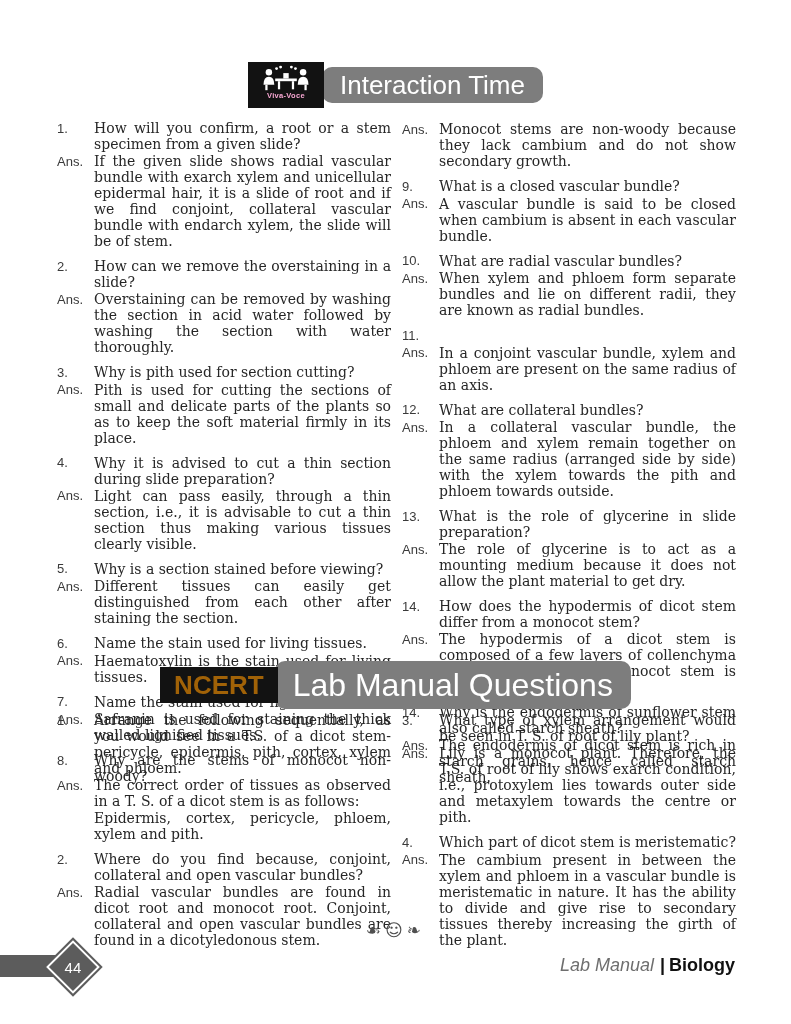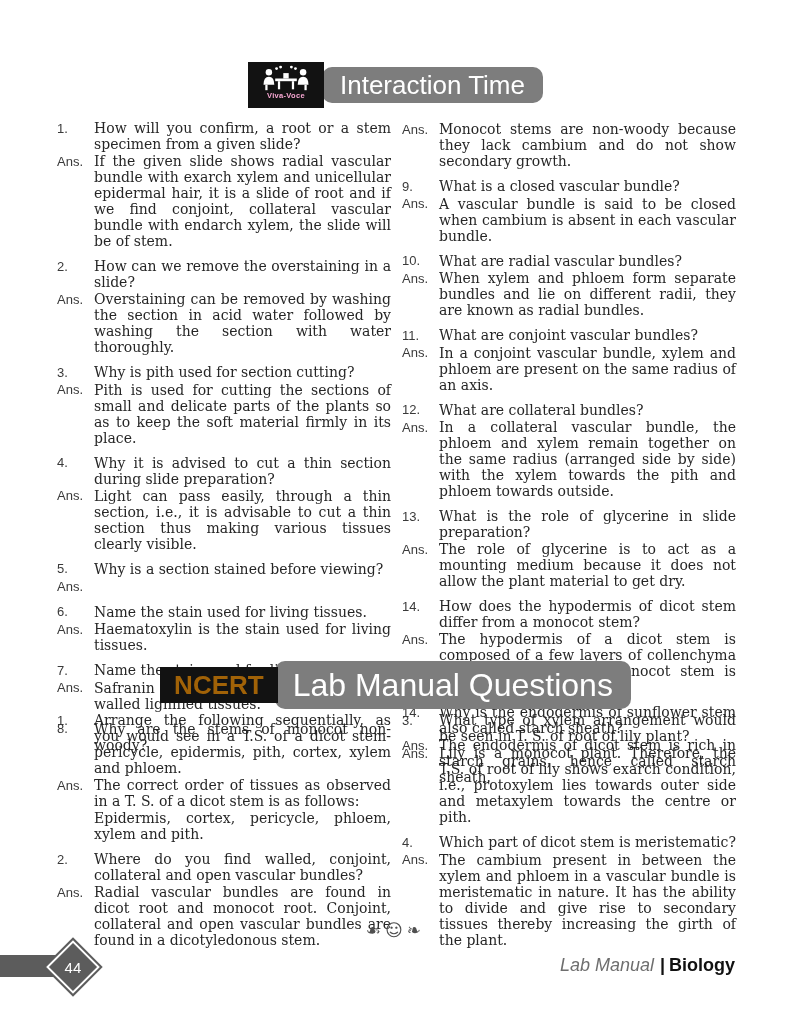--- a/index.html
+++ b/index.html
@@ -141,20 +141,21 @@
       <div class="qa-row ans">
         <span class="qa-label">Ans.</span>
         <div class="qa-text">Light can pass easily, through a thin section, i.e., it is advisable to cut a thin section thus making various tissues clearly visible.</div>
       </div>
       <div class="qa-row q">
         <span class="qa-label">5.</span>
         <div class="qa-text">Why is a section stained before viewing?</div>
       </div>
       <div class="qa-row ans">
         <span class="qa-label">Ans.</span>
+        <div class="qa-text">Different tissues can easily get distinguished from each other after staining the section.</div>
       </div>
       <div class="qa-row q">
         <span class="qa-label">6.</span>
         <div class="qa-text">Name the stain used for living tissues.</div>
       </div>
       <div class="qa-row ans">
         <span class="qa-label">Ans.</span>
         <div class="qa-text">Haematoxylin is the stain used for living tissues.</div>
       </div>
       <div class="qa-row q">
@@ -186,21 +187,20 @@
       <div class="qa-row q">
         <span class="qa-label">10.</span>
         <div class="qa-text">What are radial vascular bundles?</div>
       </div>
       <div class="qa-row ans">
         <span class="qa-label">Ans.</span>
         <div class="qa-text">When xylem and phloem form separate bundles and lie on different radii, they are known as radial bundles.</div>
       </div>
       <div class="qa-row q">
         <span class="qa-label">11.</span>
-        <div class="qa-text">What are conjoint vascular bundles?</div>
       </div>
       <div class="qa-row ans">
         <span class="qa-label">Ans.</span>
         <div class="qa-text">In a conjoint vascular bundle, xylem and phloem are present on the same radius of an axis.</div>
       </div>
       <div class="qa-row q">
         <span class="qa-label">12.</span>
         <div class="qa-text">What are collateral bundles?</div>
       </div>
       <div class="qa-row ans">
@@ -246,21 +246,21 @@
       <div class="qa-row ans">
         <span class="qa-label">Ans.</span>
         <div class="qa-text">The correct order of tissues as observed in a T. S. of a dicot stem is as follows:</div>
       </div>
       <div class="qa-row cont">
         <span class="qa-label"></span>
         <div class="qa-text">Epidermis, cortex, pericycle, phloem, xylem and pith.</div>
       </div>
       <div class="qa-row q">
         <span class="qa-label">2.</span>
-        <div class="qa-text">Where do you find walled, conjoint, collateral and open vascular bundles?</div>
+        <div class="qa-text">Where do you find because, conjoint, collateral and open vascular bundles?</div>
       </div>
       <div class="qa-row ans">
         <span class="qa-label">Ans.</span>
         <div class="qa-text">Radial vascular bundles are found in dicot root and monocot root. Conjoint, collateral and open vascular bundles are found in a dicotyledonous stem.</div>
       </div>
     </div>
   <div class="col col-2R">
       <div class="qa-row q">
         <span class="qa-label">3.</span>
         <div class="qa-text">What type of xylem arrangement would be seen in T. S. of root of lily plant?</div>

